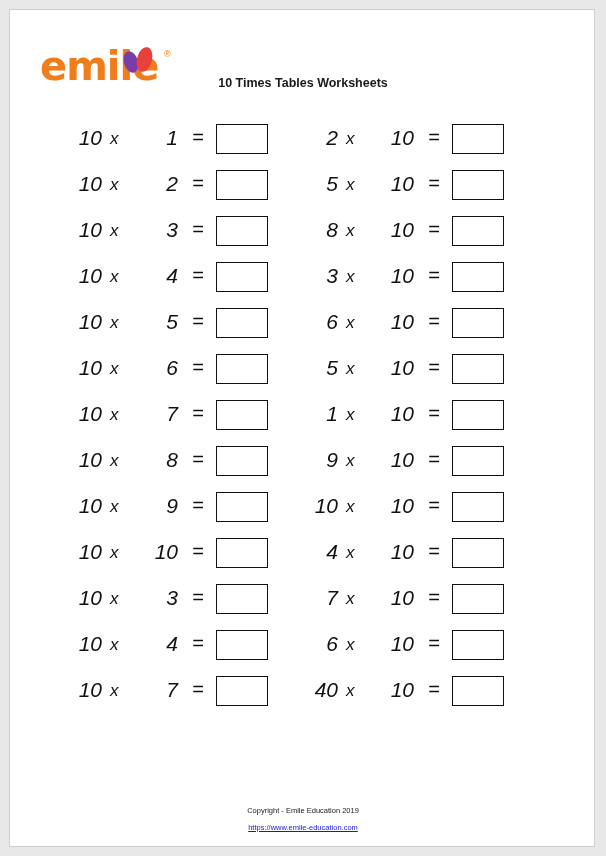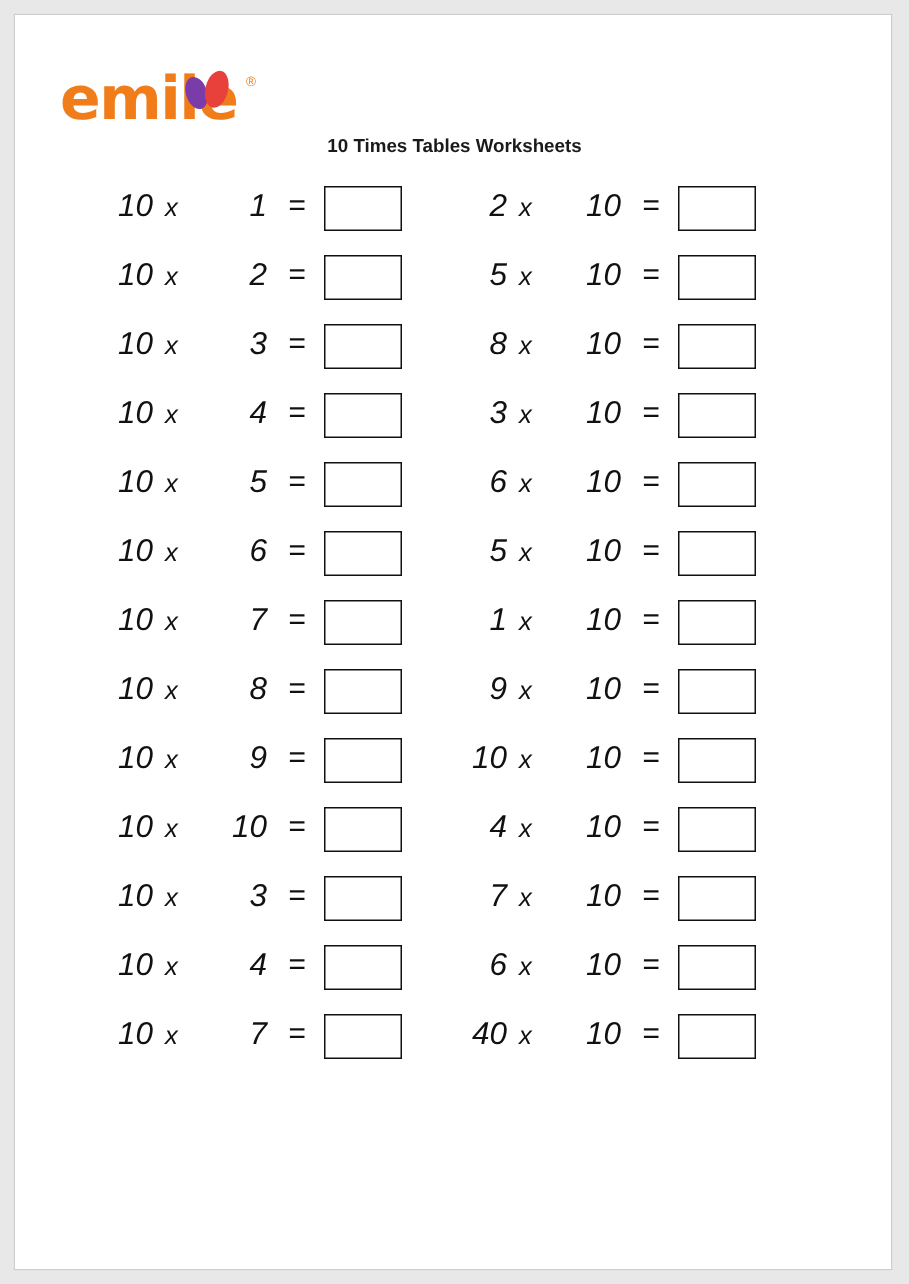--- a/index.html
+++ b/index.html
@@ -71,21 +71,21 @@
     position: absolute;
     left: 124px;
     top: 6px;
     font-size: 9px;
     color: #f07d1a;
     font-family: "Liberation Sans", sans-serif;
   }
   .title {
     position: absolute;
     left: 0;
-    top: 80px;
+    top: 66px;
     width: 586px;
     text-align: center;
     font-size: 12.5px;
     font-weight: bold;
     color: #1a1a1a;
   }
   .rows {
     position: absolute;
     left: 0;
     top: 110px;
@@ -392,14 +392,18 @@
         <span class="operand op-a">40</span>
         <span class="times">x</span>
         <span class="operand op-b">10</span>
         <span class="equals">=</span>
         <span class="answer-box"></span>
       </div>
     </div>
 
   </div>
 
+  <div class="footer">
+    <div class="footer-copy">Copyright - Emile Education 2019</div>
+    <a class="footer-link" href="#">https://www.emile-education.com</a>
+  </div>
 
 </div>
 
 </body></html>

